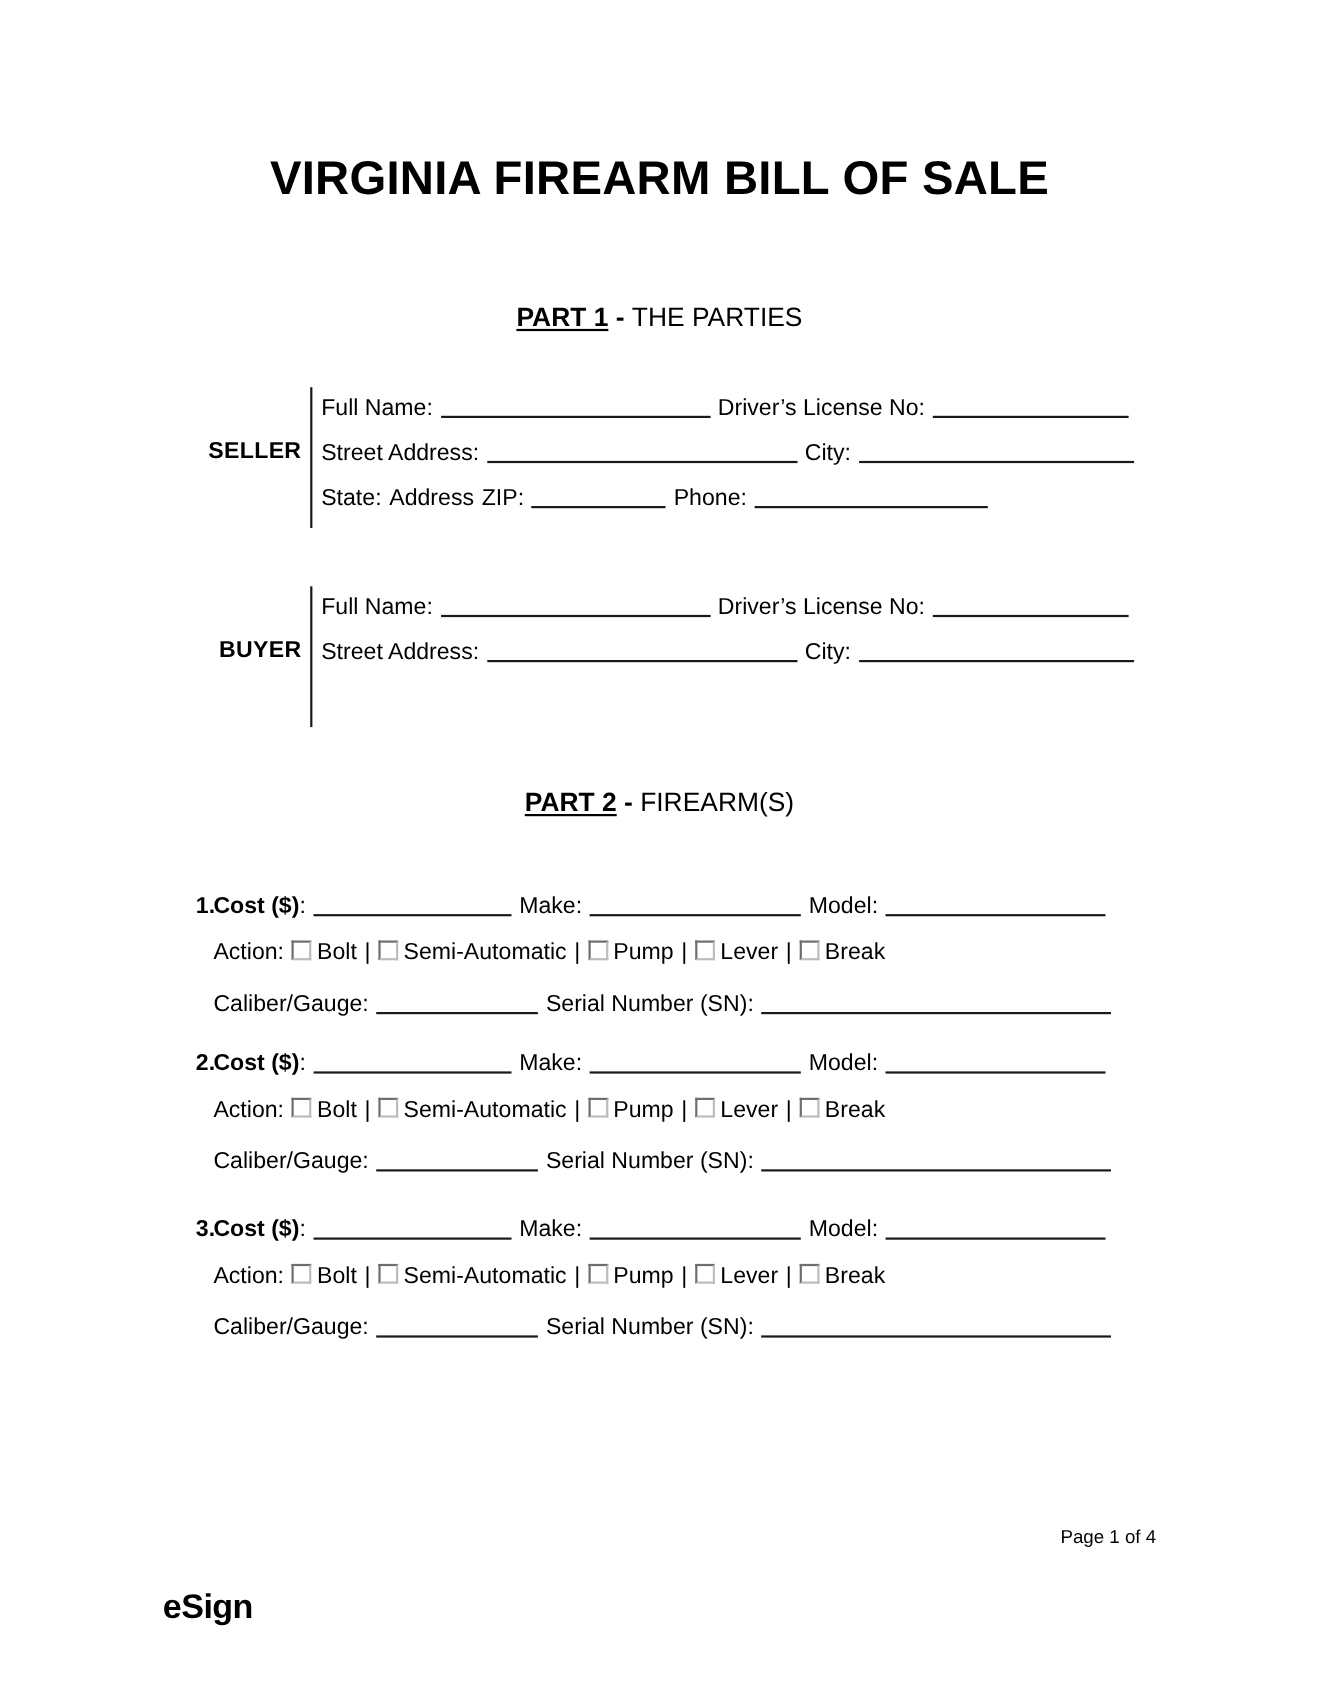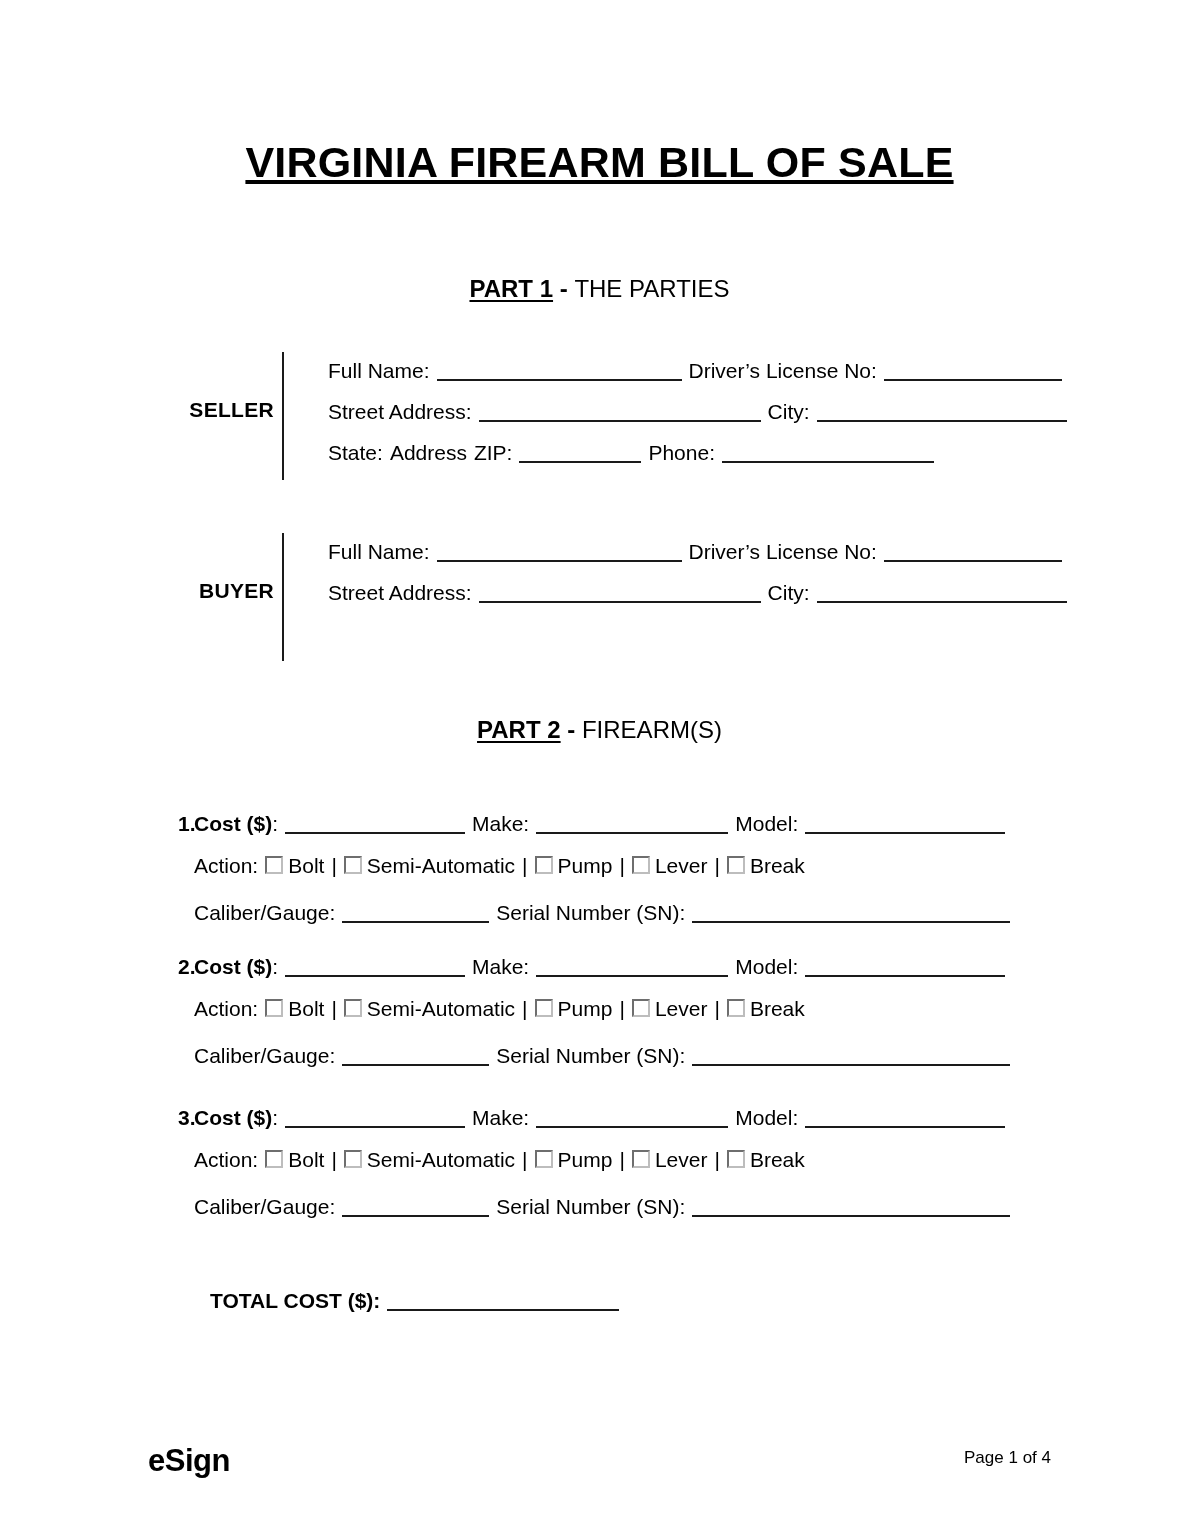--- a/index.html
+++ b/index.html
@@ -25,21 +25,20 @@
   
   .doc-title {
     position: absolute;
     top: 138px;
     left: 0;
     width: 1199px;
     text-align: center;
     font-size: 43px;
     font-weight: bold;
     letter-spacing: 0.2px;
-    text-decoration: underline;
   }
 
   
   .part-heading {
     position: absolute;
     left: 0;
     width: 1199px;
     text-align: center;
     font-size: 24px;
     white-space: nowrap;
@@ -84,21 +83,20 @@
     top: 2px;
     width: 0;
     height: 128px;
     border-left: 2px solid #1a1a1a;
   }
   .party-rows {
     position: absolute;
     left: 114px;
     top: 0;
     width: 766px;
-    margin-left: 36px;
   }
   .party-row {
     font-size: 21px;
     line-height: 41px;
     white-space: nowrap;
   }
 
   
   .blank {
     display: inline-block;
@@ -172,21 +170,21 @@
     position: absolute;
     left: 148px;
     top: 1443px;
     font-size: 31px;
     font-weight: bold;
     letter-spacing: -0.5px;
   }
   #footer-page {
     position: absolute;
     right: 148px;
-    top: 1448px;
+    top: 1388px;
     font-size: 17px;
   }
 </style>
 </head>
 <body>
 
 <div class="page">
 
   <div class="doc-title">VIRGINIA FIREARM BILL OF SALE</div>
 
@@ -273,20 +271,17 @@
       </div>
       <div class="firearm-line">
         <span>Action:</span><span class="sp"></span><span class="cb"></span><span>Bolt</span><span class="pipe">|</span><span class="cb"></span><span>Semi-Automatic</span><span class="pipe">|</span><span class="cb"></span><span>Pump</span><span class="pipe">|</span><span class="cb"></span><span>Lever</span><span class="pipe">|</span><span class="cb"></span><span>Break</span>
       </div>
       <div class="firearm-line">
         <span>Caliber/Gauge:</span><span class="sp"></span><span class="blank" style="width:147px"></span><span class="sp"></span><span>Serial Number (SN):</span><span class="sp"></span><span class="blank" style="width:318px"></span>
       </div>
     </div>
   </div>
 
-  <div id="total-cost">
-    <span>TOTAL COST ($):</span><span class="sp"></span><span class="blank" style="width:232px"></span>
-  </div>
 
   <div id="footer-logo">eSign</div>
   <div id="footer-page">Page 1 of 4</div>
 
 </div>
 
 </body></html>

